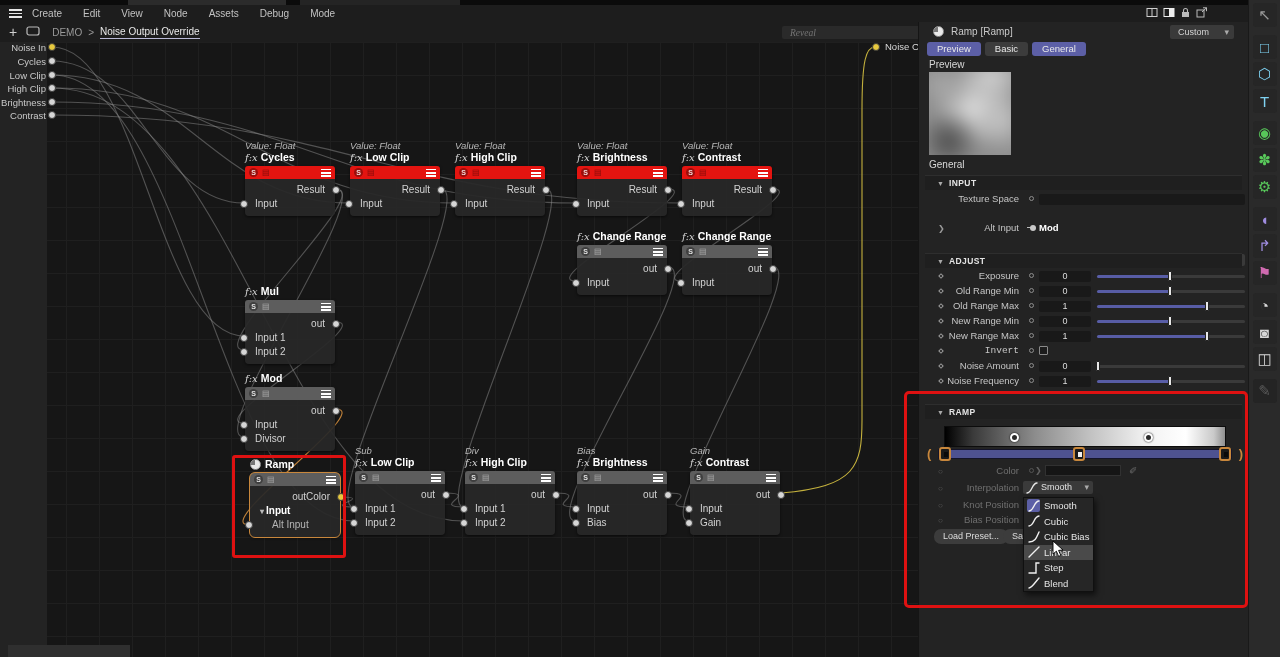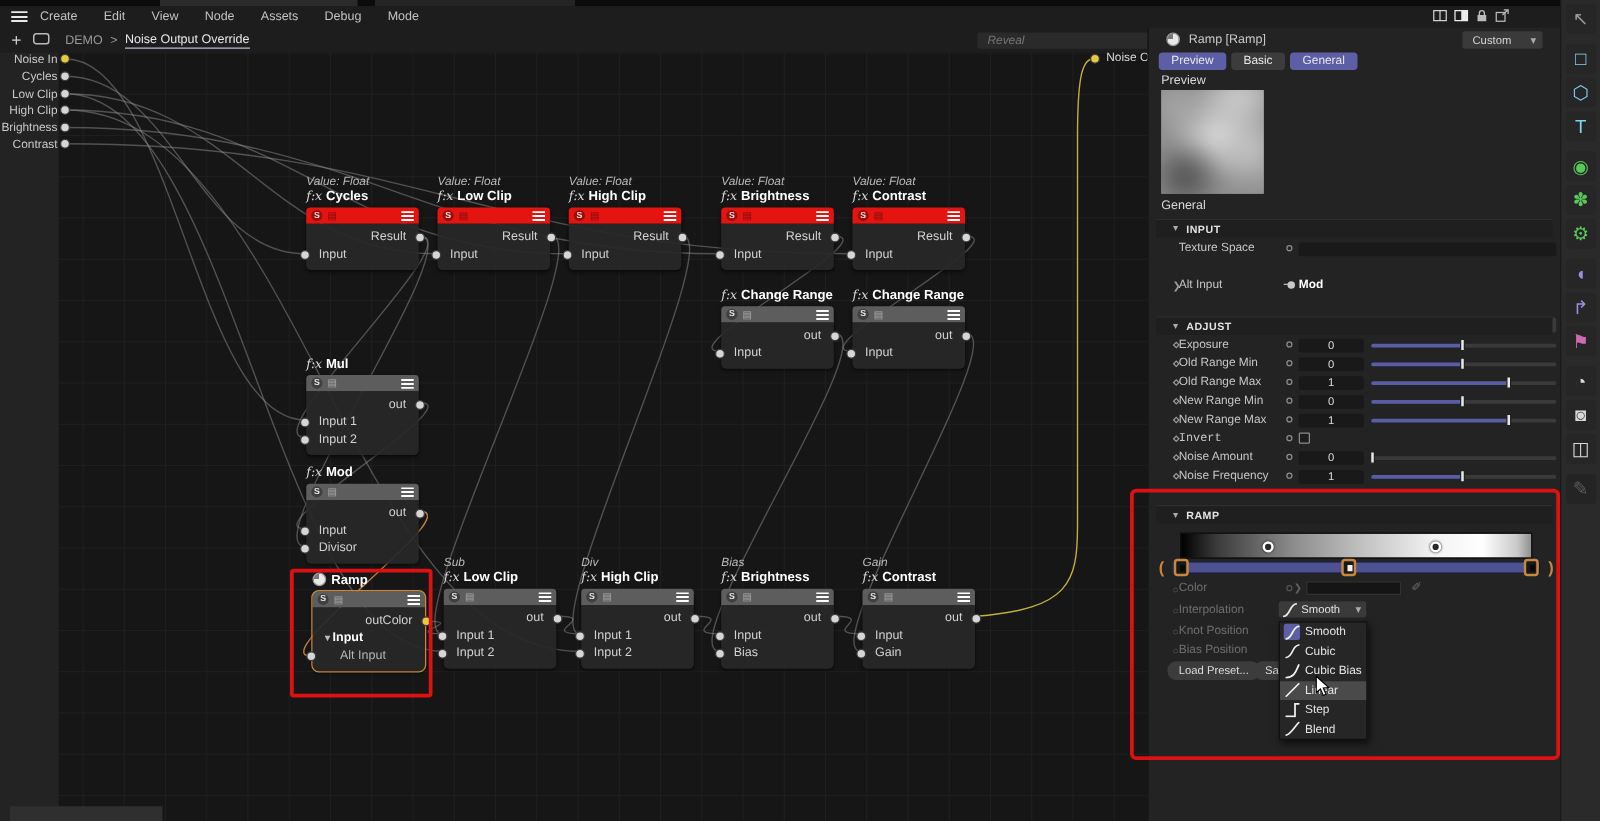--- a/index.html
+++ b/index.html
@@ -21,21 +21,21 @@
   #win-icons svg { display:block; }
 
   
   #toolbar2 { position:absolute; left:0; top:22px; width:918px; height:20px; background:#1d1d1d;
               display:flex; align-items:center; font-size:10px; }
   #toolbar2 .tbtn { margin-left:9px; color:#bbb; }
   #breadcrumb { margin-left:12px; color:#9a9a9a; display:flex; gap:6px; align-items:center; }
   #bc-current { color:#e8e8e8; border-bottom:1px solid #b9b9d6; padding-bottom:1px; }
   #reveal { position:absolute; left:782px; top:4px; width:150px; height:13px; background:#2a2a2a;
             border:none; border-radius:2px; color:#8a8a8a; font-style:italic; font-size:9.5px;
-            padding-left:8px; font-family:Liberation Sans, sans-serif; }
+            padding-left:8px; font-family:Liberation Serif, serif; }
 
   
   #graph { position:absolute; left:0; top:42px; width:918px; height:615px; background:#161616;
            background-image:linear-gradient(#1f1f1f 1px, transparent 1px),
                             linear-gradient(90deg,#1f1f1f 1px, transparent 1px);
            background-size:33px 33px; }
   #left-strip { position:absolute; left:0; top:42px; width:47px; height:615px; background:#232323; }
   .lport { position:absolute; height:12px; display:flex; align-items:center; }
   .lport .lbl { position:absolute; right:14px; font-size:9.5px; color:#c9c9c9; white-space:nowrap; }
   .pdot { width:8px; height:8px; border-radius:50%; background:#d6d6d6; border:1px solid #3c3c3c; }
@@ -103,21 +103,21 @@
        radial-gradient(55px 42px at 72% 12%, #d2d2d2 0%, rgba(160,160,160,0) 70%),
        radial-gradient(48px 46px at 82% 58%, #c2c2c2 0%, rgba(150,150,150,0) 70%),
        radial-gradient(44px 44px at 28% 78%, #4c4c4c 0%, rgba(90,90,90,0) 70%),
        radial-gradient(60px 52px at 55% 45%, #e0e0e0 0%, rgba(160,160,160,0) 70%),
        #8f8f8f; }
 
   .prow { position:absolute; left:6px; right:6px; height:14px; line-height:14px; }
   .prow .dico { position:absolute; left:14px; top:5px; width:4px; height:4px; border:1px solid #9a9a9a;
                 transform:rotate(45deg); }
   .prow .cico { position:absolute; left:13px; top:4px; color:#9a9a9a; font-size:8px; line-height:8px; }
-  .prow .plabel { position:absolute; left:18px; width:76px; text-align:left; color:#c6c6c6; font-size:9.5px; }
+  .prow .plabel { position:absolute; left:18px; width:76px; text-align:right; color:#c6c6c6; font-size:9.5px; }
   .prow .pring { position:absolute; left:104px; top:4px; width:5px; height:5px; border:1px solid #8d8d8d;
                  border-radius:50%; }
   .prow .pfill { position:absolute; left:102px; top:5px; width:9px; height:4px; }
   .prow .pfill::before { content:""; position:absolute; left:0; top:1px; width:4px; height:1px; background:#bbb; }
   .prow .pfill::after { content:""; position:absolute; right:0; top:-1px; width:6px; height:6px;
                         border-radius:50%; background:#c9c9c9; }
   .pfield { position:absolute; left:114px; width:52px; height:11px; top:1.5px; background:#191919;
             border-radius:2px; color:#ddd; text-align:center; font-size:9px; line-height:11px; }
   .pfield.wide { width:206px; text-align:left; }
   .pselect { position:absolute; left:114px; width:206px; height:12px; top:1px; background:#3a3a3a;

